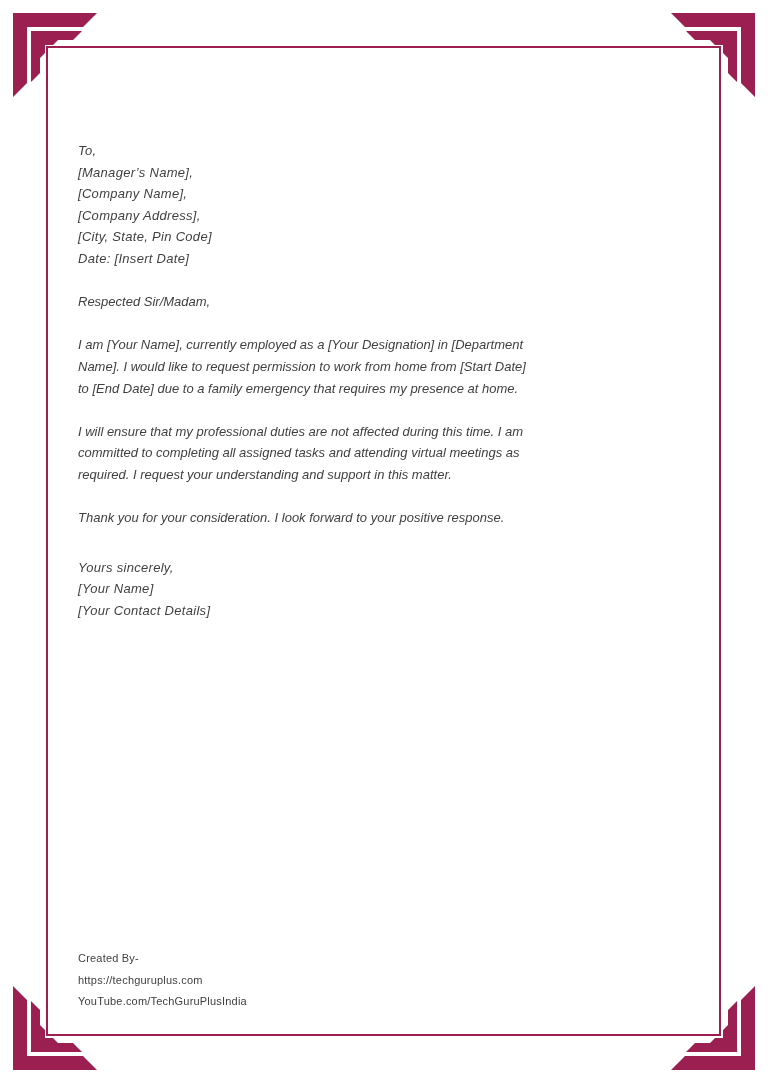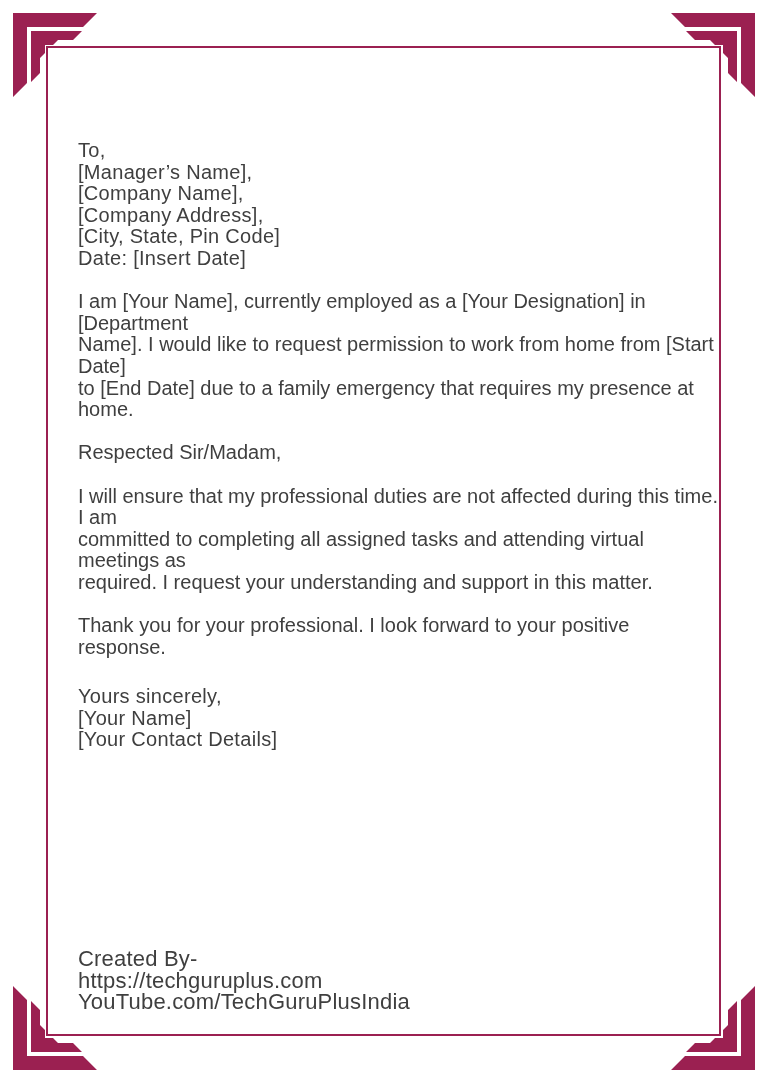--- a/index.html
+++ b/index.html
@@ -35,33 +35,34 @@
   .corner polygon { fill: var(--accent); }
   .corner.tl { left: 13px;  top: 13px; }
   .corner.tr { right: 13px; top: 13px;  transform: scaleX(-1); }
   .corner.bl { left: 13px;  bottom: 16px; transform: scaleY(-1); }
   .corner.br { right: 13px; bottom: 16px; transform: scale(-1,-1); }
   .content {
     position: absolute;
     left: 78px;
     top: 140px;
     width: 644px;
-    font-size: 20px;
+    font-size: 13px;
     line-height: 21.6px;
     color: var(--text);
+    font-style: italic;
   }
   .block { white-space: pre-line; margin-bottom: 21.6px; }
   .recipient { letter-spacing: 0.3px; }
   .signoff { letter-spacing: 0.3px; margin-top: 28px; }
   .footer-credits {
     position: absolute;
     left: 78px;
     top: 948px;
     width: 500px;
-    font-size: 22px;
+    font-size: 11px;
     line-height: 21.6px;
     white-space: pre-line;
     letter-spacing: 0.2px;
     color: var(--text);
   }
 </style>
 </head>
 <body>
 
 <div class="page">
@@ -97,28 +98,28 @@
     </svg>
   </div>
 
   <div class="content">
     <div class="block recipient">To,
 [Manager’s Name],
 [Company Name],
 [Company Address],
 [City, State, Pin Code]
 Date: [Insert Date]</div>
+    <div class="block">Respected Sir/Madam,</div>
     <div class="block">I am [Your Name], currently employed as a [Your Designation] in [Department
 Name]. I would like to request permission to work from home from [Start Date]
 to [End Date] due to a family emergency that requires my presence at home.</div>
-    <div class="block">Respected Sir/Madam,</div>
     <div class="block">I will ensure that my professional duties are not affected during this time. I am
 committed to completing all assigned tasks and attending virtual meetings as
 required. I request your understanding and support in this matter.</div>
-    <div class="block">Thank you for your professional. I look forward to your positive response.</div>
+    <div class="block">Thank you for your consideration. I look forward to your positive response.</div>
     <div class="block signoff">Yours sincerely,
 [Your Name]
 [Your Contact Details]</div>
   </div>
 
   <div class="footer-credits">Created By-
 https://techguruplus.com
 YouTube.com/TechGuruPlusIndia</div>
 
 </div>

